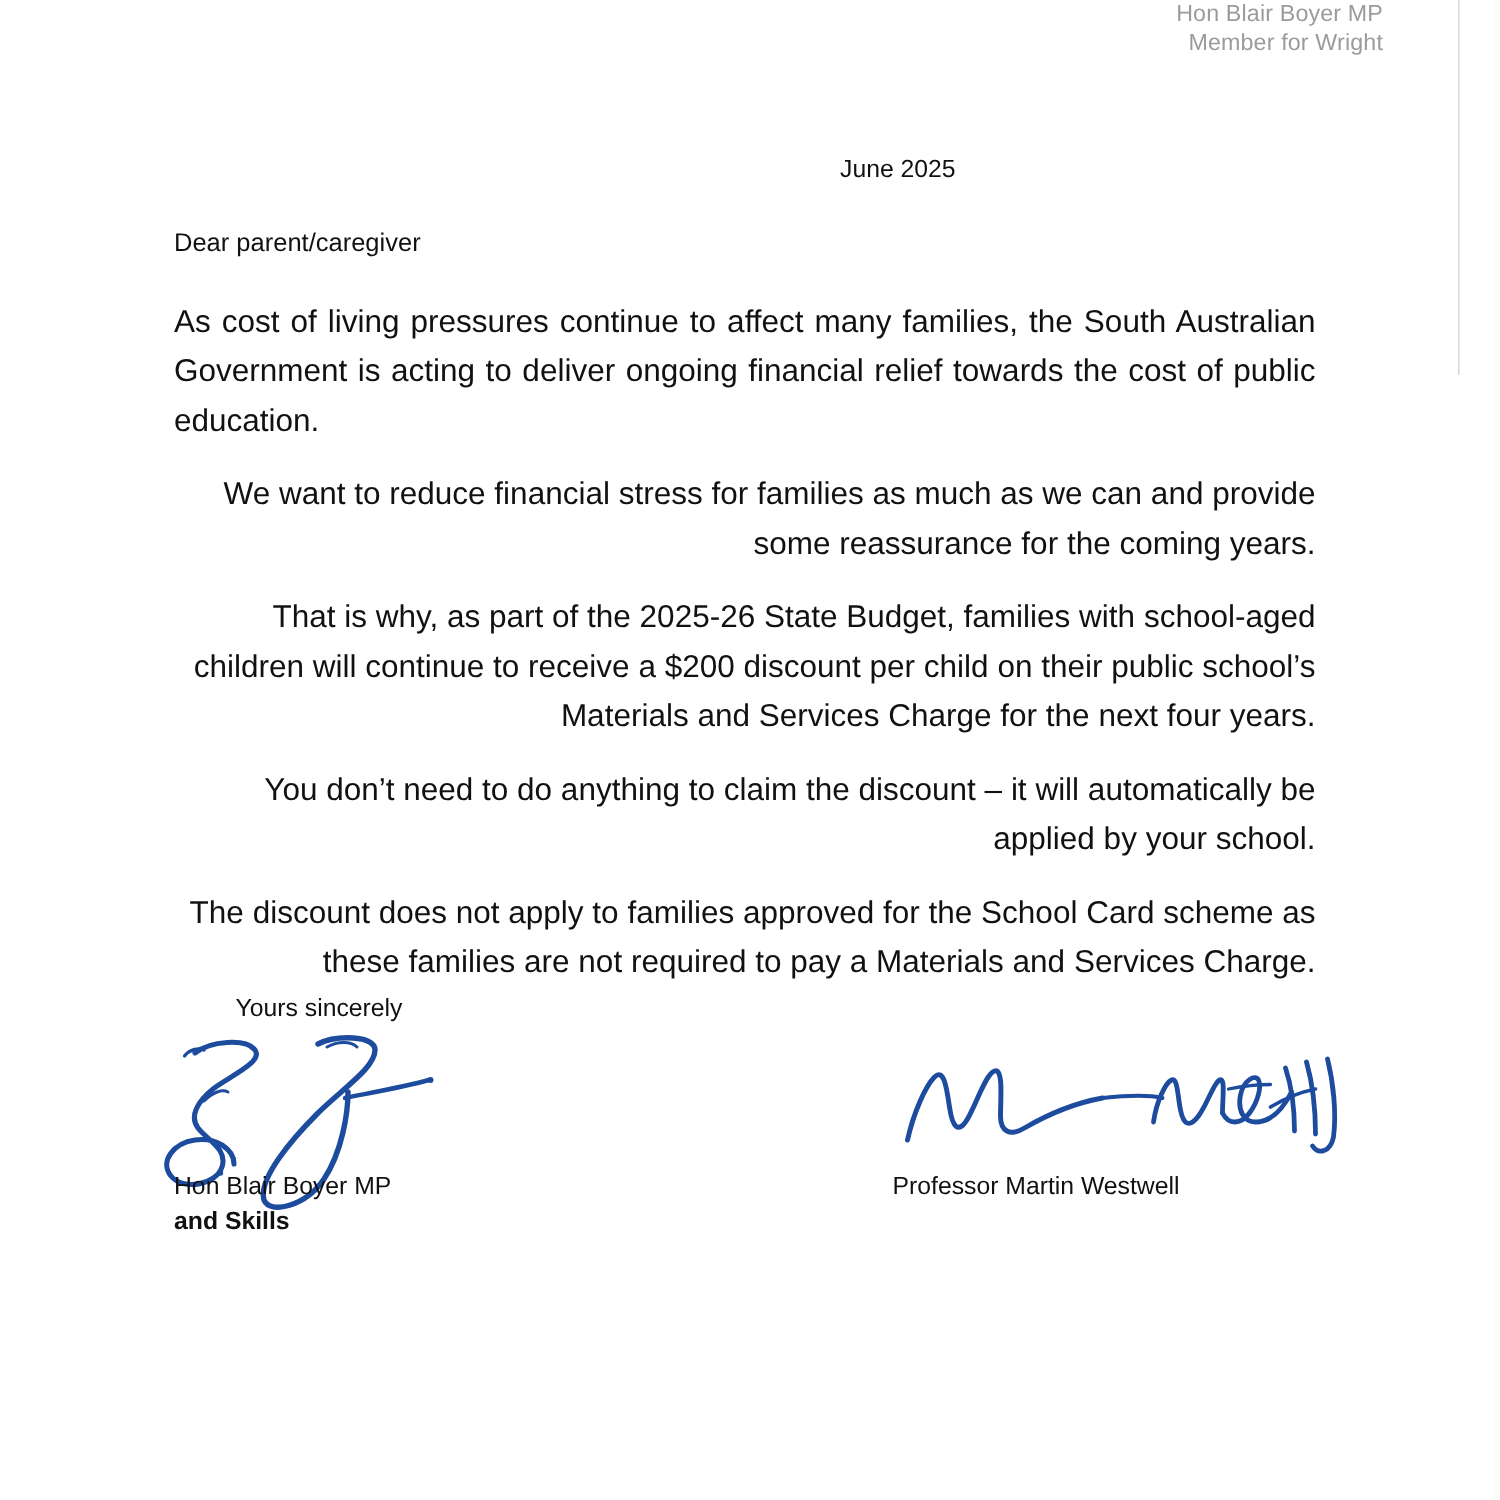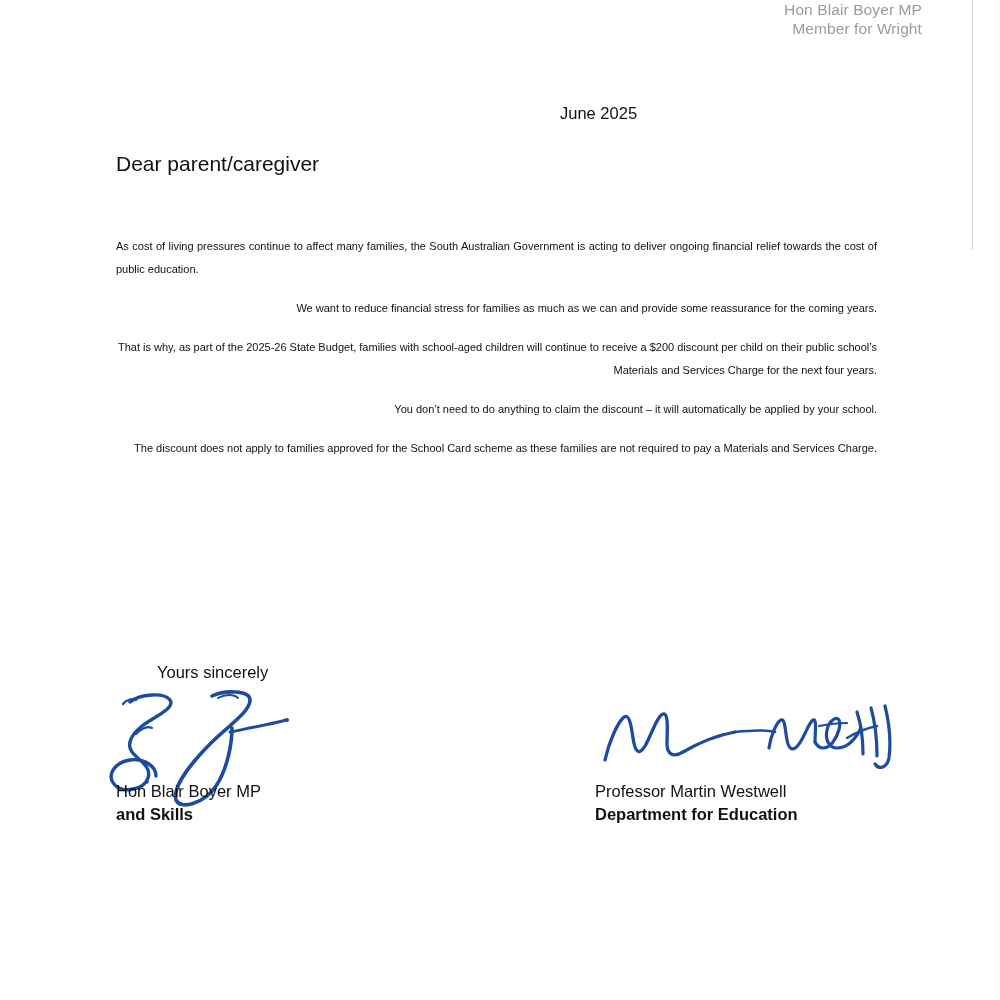--- a/index.html
+++ b/index.html
@@ -55,32 +55,31 @@
     text-align: left;
     color: #111111;
     font-size: 16.5px;
   }
 
   .salutation {
     position: absolute;
     top: 152px;
     left: 116px;
     color: #111111;
-    font-size: 21px;
+    font-size: 17px;
   }
 
   .body-block {
     position: absolute;
     top: 198px;
     left: 116px;
     width: 761px;
     color: #111111;
-    font-size: 11px;
-    line-height: 23px;
-    margin-top: 37px;
+    font-size: 21px;
+    line-height: 33px;
   }
   .body-block p {
     margin: 0 0 16px 0;
     text-align: justify;
     text-justify: inter-word;
   }
   .body-block p.last-ragged {
     text-align: right;
   }
   .body-block p:last-child {
@@ -187,16 +186,15 @@
 
   </div>
 
   <div class="signoff left">
     <div class="name">Hon Blair Boyer MP</div>
     <div class="title">and Skills</div>
   </div>
 
   <div class="signoff right">
     <div class="name">Professor Martin Westwell</div>
-    <div class="title">Department for Education</div>
   </div>
 
 </div>
 
 </body></html>

